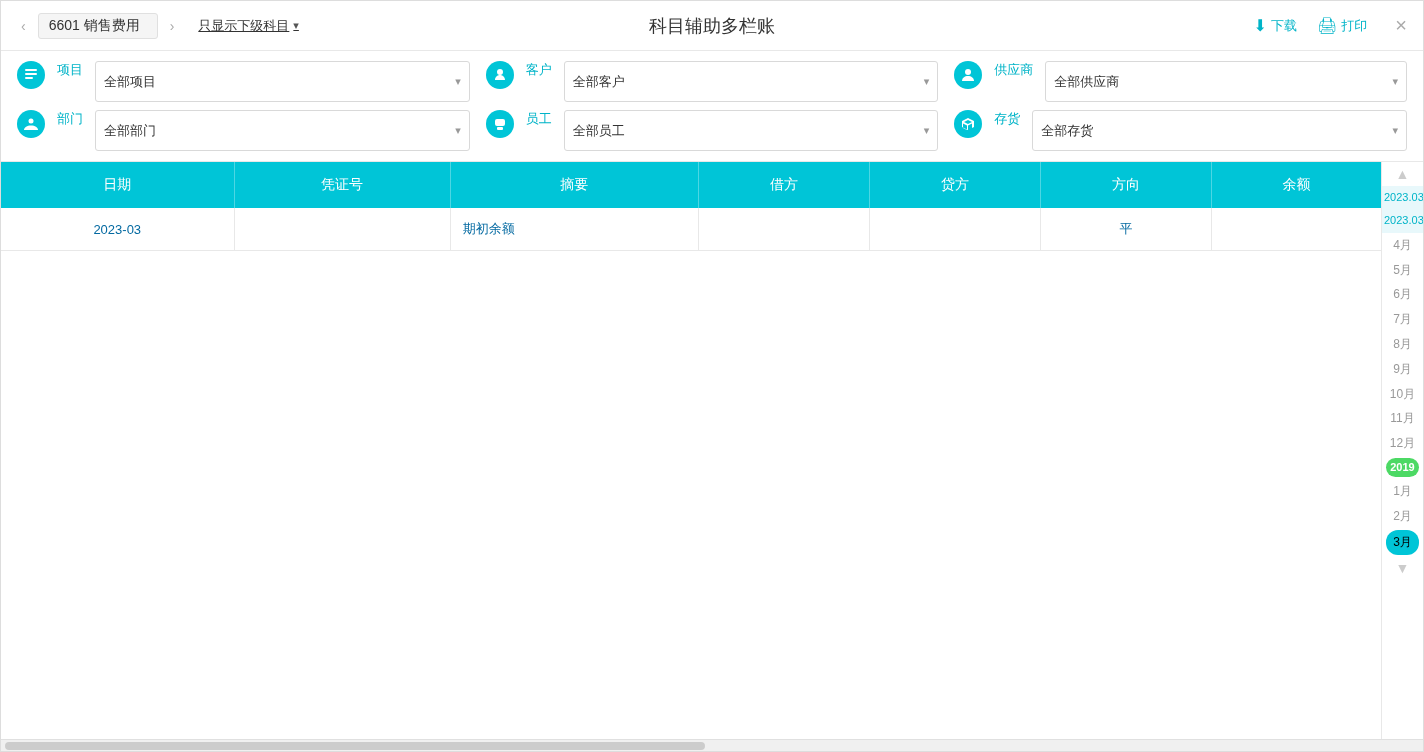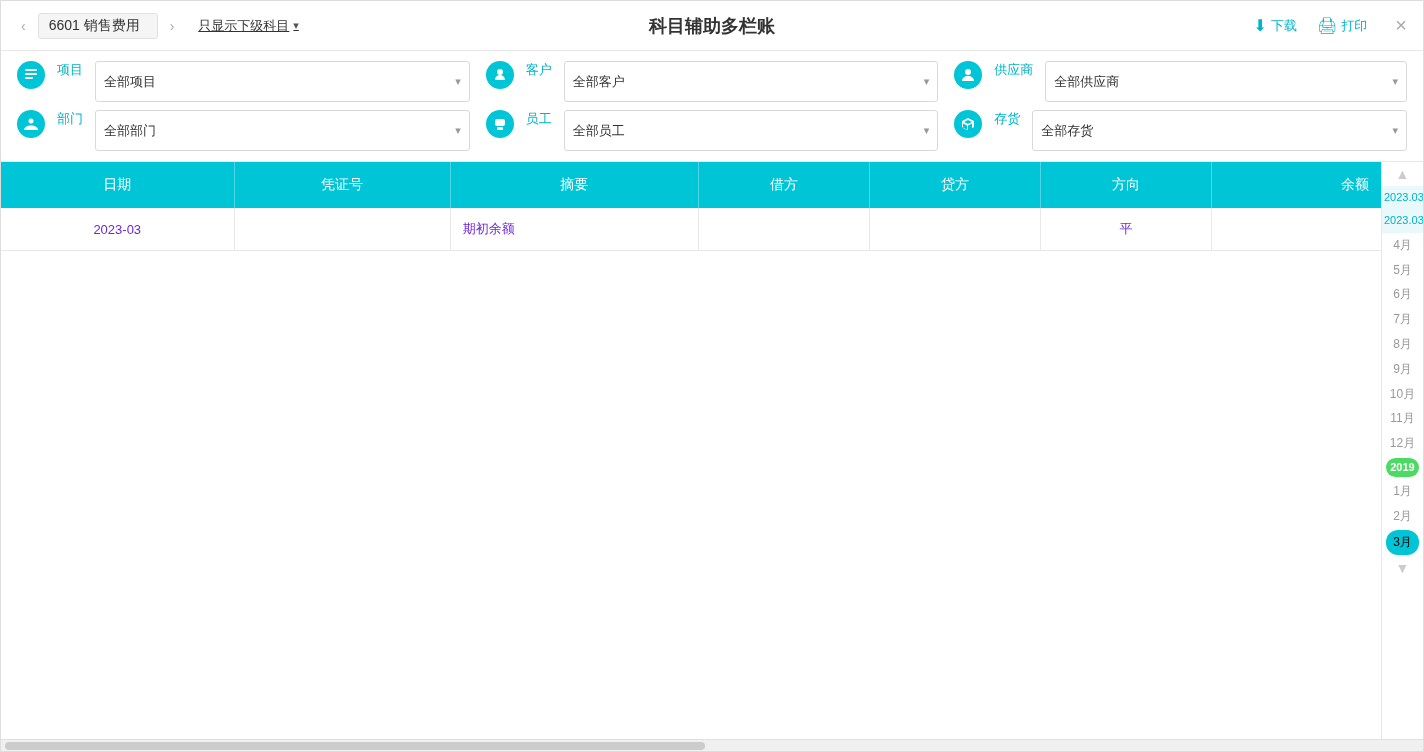--- a/index.html
+++ b/index.html
@@ -56,21 +56,21 @@
       text-decoration: underline;
       cursor: pointer;
       display: flex;
       align-items: center;
       gap: 4px;
       margin-left: 12px;
     }
     .show-sub .chevron { color: #555; font-size: 11px; }
     .titlebar-center {
       font-size: 18px;
-      font-weight: 700;
+      font-weight: 400;
       color: #333;
       position: absolute;
       left: 50%;
       transform: translateX(-50%);
     }
     .titlebar-right {
       display: flex;
       align-items: center;
       gap: 20px;
     }
@@ -164,28 +164,28 @@
       background: #00c5d7;
     }
     thead th {
       color: #fff;
       font-weight: 500;
       font-size: 14px;
       padding: 14px 12px;
       text-align: center;
       border-right: 1px solid rgba(255,255,255,0.3);
     }
-    thead th:last-child { border-right: none; text-align: right; }
+    thead th:last-child { border-right: none; }
     tbody tr {
       border-bottom: 1px solid #e8e8e8;
     }
     tbody td {
       padding: 12px 12px;
       text-align: center;
-      color: #6d28d9;
+      color: #0369a1;
       font-size: 13px;
       border-right: 1px solid #e8e8e8;
     }
     tbody td:last-child { border-right: none; }
     tbody td:nth-child(3) { text-align: left; }
 
     
     .h-scroll-bar {
       height: 12px;
       background: #f0f0f0;

